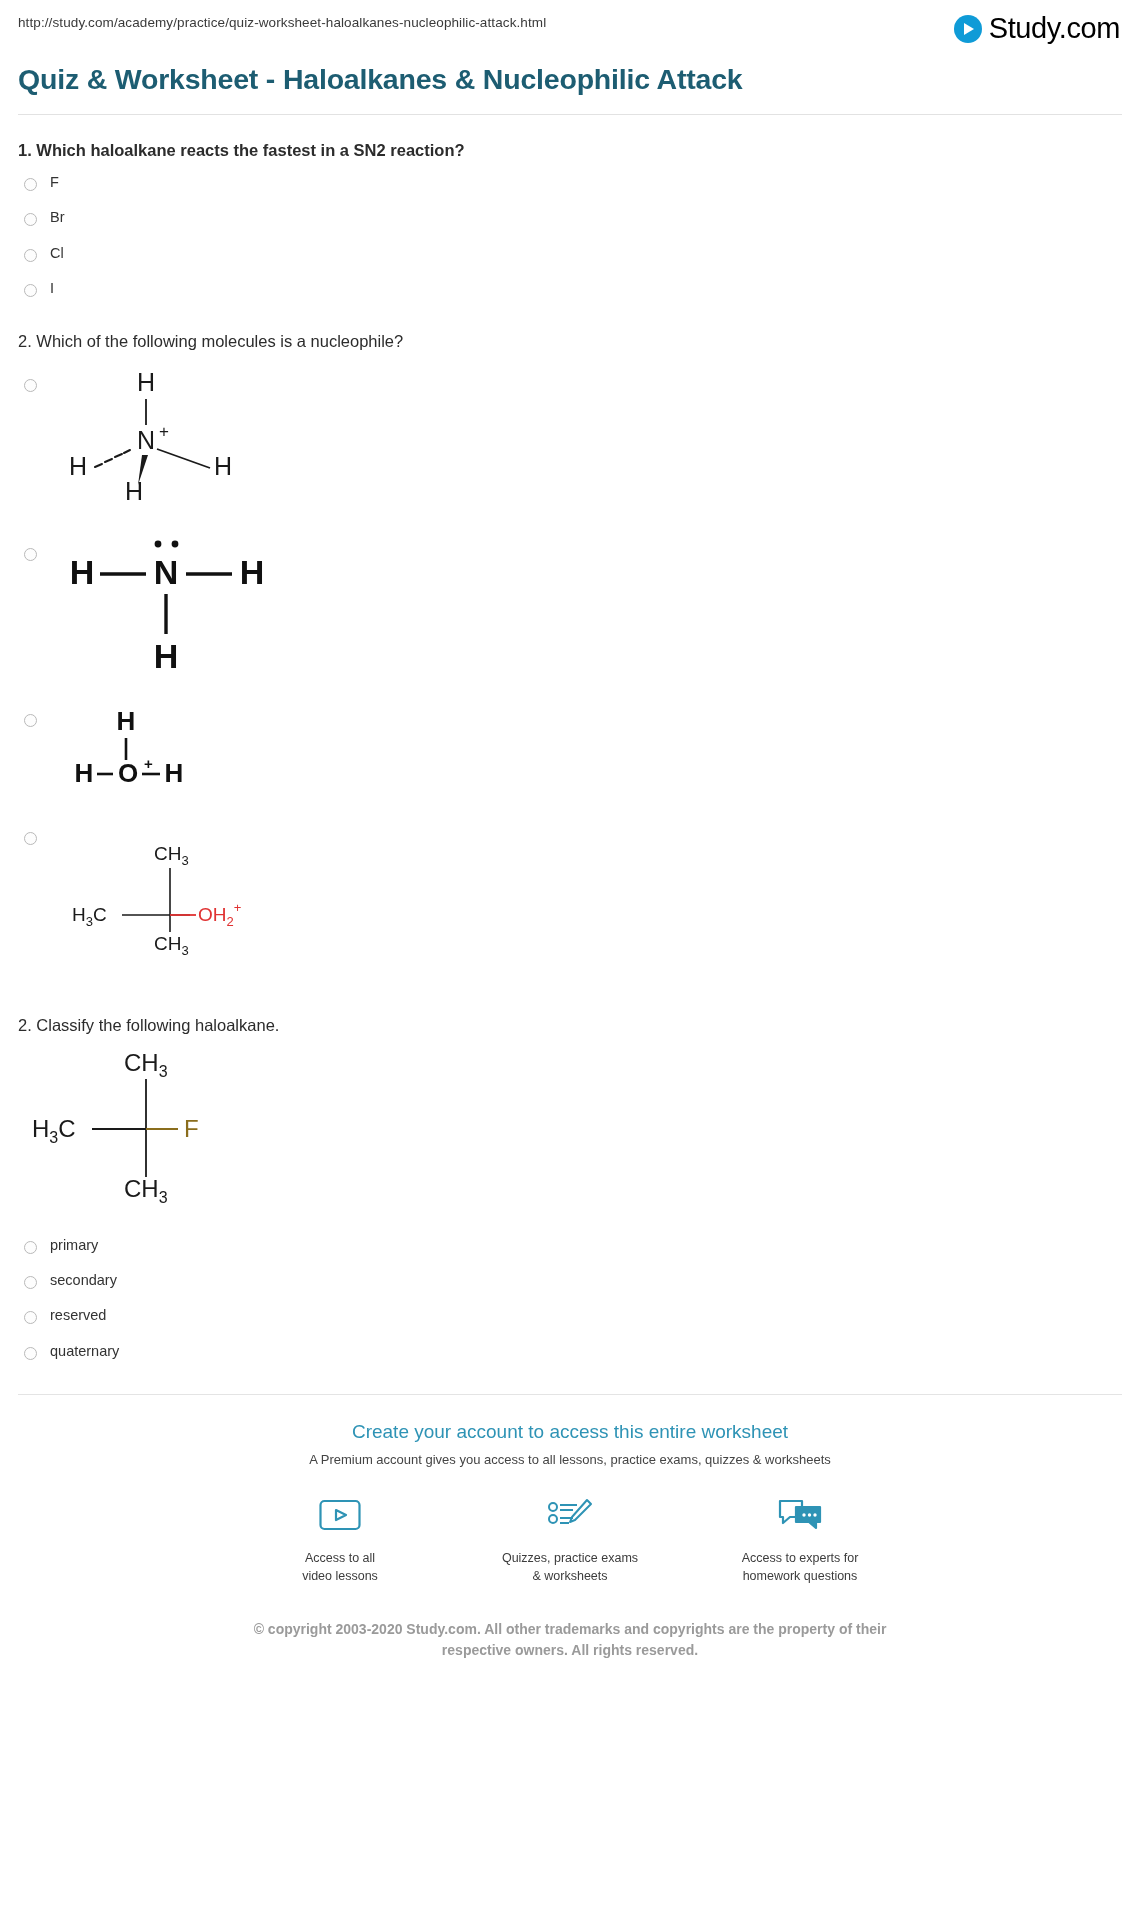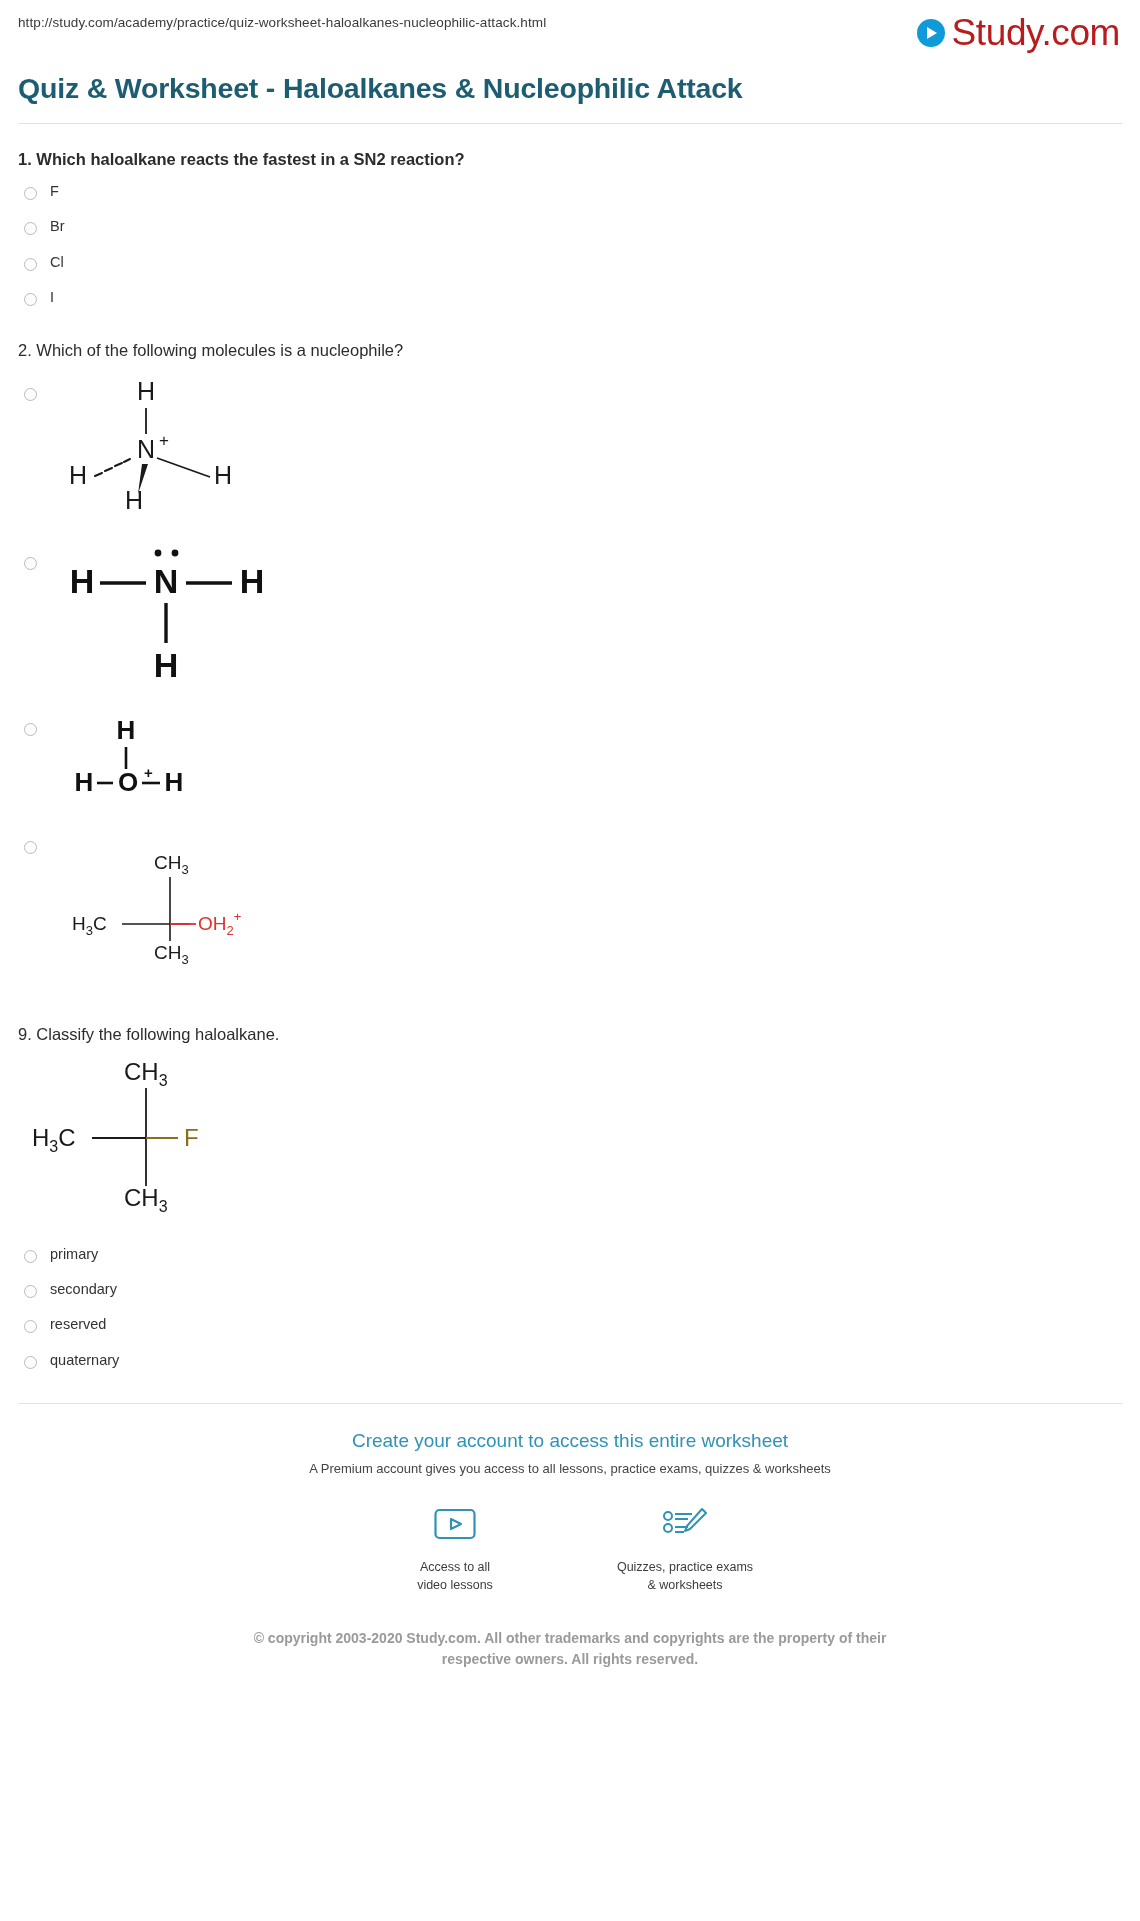--- a/index.html
+++ b/index.html
@@ -52,22 +52,22 @@
   .brand-mark:after {
     content: "";
     position: absolute;
     left: 10px;
     top: 8px;
     border-left: 10px solid #ffffff;
     border-top: 6px solid transparent;
     border-bottom: 6px solid transparent;
   }
   .brand-text {
-    font-size: 37px;
-    color: #b91c1c;
+    font-size: 29px;
+    color: #000000;
     letter-spacing: -0.4px;
   }
   h1.title {
     font-size: 28.5px;
     font-weight: bold;
     color: #1d5d72;
     margin: 14px 0 0 0;
     letter-spacing: -0.2px;
   }
   .rule {
@@ -283,21 +283,21 @@
           </g>
           <line x1="120" y1="48" x2="120" y2="112" stroke="#1a1a1a" stroke-width="1.6"></line>
           <line x1="72" y1="95" x2="140" y2="95" stroke="#1a1a1a" stroke-width="1.6"></line>
           <line x1="120" y1="95" x2="146" y2="95" stroke="#e03131" stroke-width="1.8"></line>
         </svg>
       </span>
     </div>
   </div>
 
   <div class="question" style="margin-top:46px;">
-    <p class="q-text light">9. Classify the following haloalkane.</p>
+    <p class="q-text light">2. Classify the following haloalkane.</p>
 
     <div style="margin:6px 0 18px 0;">
       <svg class="mol" width="300" height="170" viewBox="0 0 300 170" xmlns="http://www.w3.org/2000/svg">
         <g font-family="Liberation Sans, sans-serif" font-size="24" fill="#1a1a1a">
           <text x="106" y="22">CH<tspan font-size="16" dy="6">3</tspan></text>
           <text x="14" y="88">H<tspan font-size="16" dy="6">3</tspan><tspan font-size="24" dy="-6">C</tspan></text>
           <text x="106" y="148">CH<tspan font-size="16" dy="6">3</tspan></text>
         </g>
         <g font-family="Liberation Sans, sans-serif" font-size="24" fill="#8a6d1d">
           <text x="166" y="88">F</text>
@@ -352,18 +352,31 @@
             <line x1="13" y1="12" x2="26" y2="12" stroke="#2e93b5" stroke-width="2"></line>
             <line x1="13" y1="20" x2="26" y2="20" stroke="#2e93b5" stroke-width="2"></line>
             <line x1="13" y1="25" x2="22" y2="25" stroke="#2e93b5" stroke-width="2"></line>
             <path d="M40 2 L44 6 L28 22 L23 24 L25 19 Z" fill="none" stroke="#2e93b5" stroke-width="2" stroke-linejoin="round"></path>
           </svg>
         </div>
         <div class="feature-label" style="white-space:pre-line;">Quizzes, practice exams
 &amp; worksheets</div>
       </div>
 
+      <div class="feature">
+        <div class="feature-icon">
+          <svg width="46" height="36" viewBox="0 0 46 36" xmlns="http://www.w3.org/2000/svg">
+            <path d="M3 3 h22 v16 h-12 l-7 6 v-6 h-3 z" fill="none" stroke="#2e93b5" stroke-width="2.2" stroke-linejoin="round"></path>
+            <path d="M19 9 h24 v15 h-4 v6 l-7 -6 h-13 z" fill="#2e93b5" stroke="#2e93b5" stroke-width="2.2" stroke-linejoin="round"></path>
+            <circle cx="27" cy="17" r="1.7" fill="#ffffff"></circle>
+            <circle cx="32.5" cy="17" r="1.7" fill="#ffffff"></circle>
+            <circle cx="38" cy="17" r="1.7" fill="#ffffff"></circle>
+          </svg>
+        </div>
+        <div class="feature-label" style="white-space:pre-line;">Access to experts for
+homework questions</div>
+      </div>
     </div>
 
     <div class="copyright">© copyright 2003-2020 Study.com. All other trademarks and copyrights are the property of their respective owners. All rights reserved.</div>
   </div>
 
 </div>
 
 </body></html>

